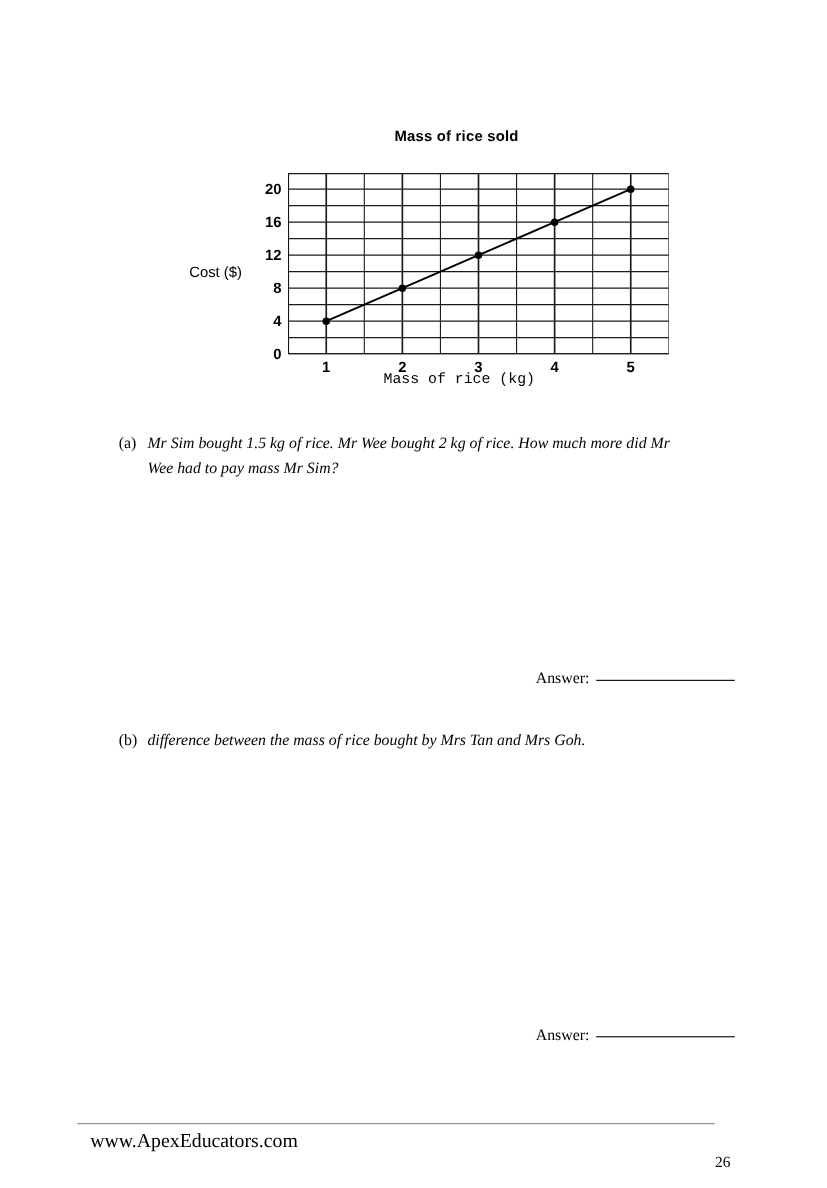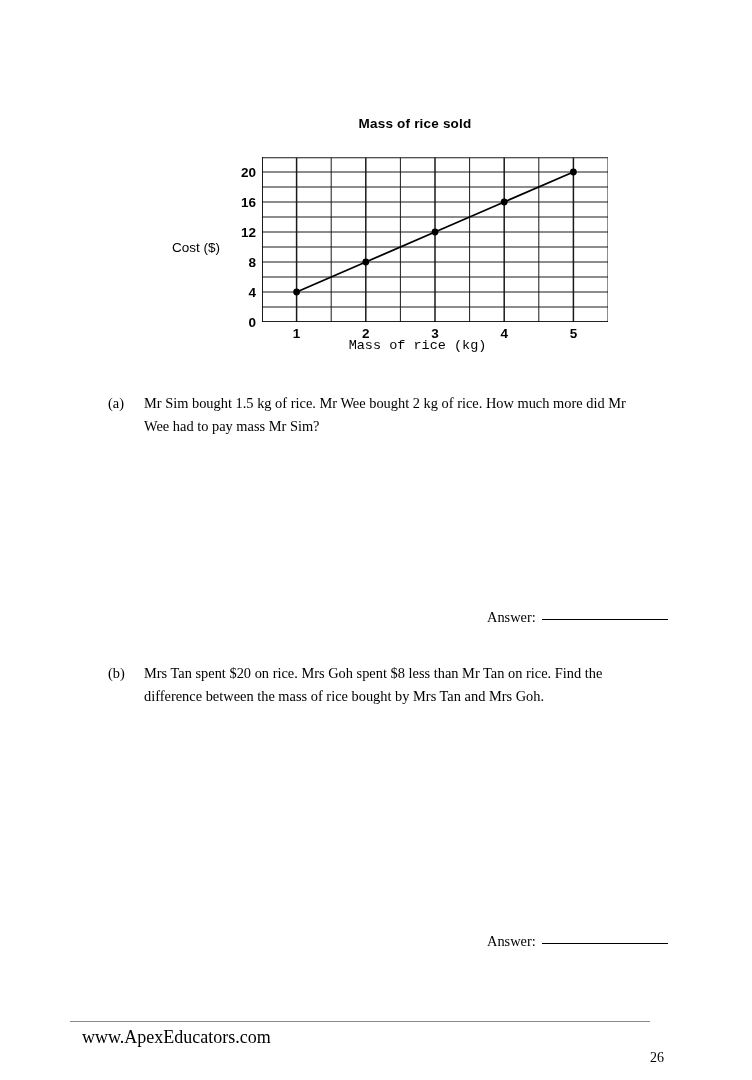--- a/index.html
+++ b/index.html
@@ -123,22 +123,23 @@
     width: 562px;
     font-size: 14.4px;
     line-height: 1.62;
   }
   .part .marker {
     position: absolute;
     left: 0;
     top: 0;
   }
   .part .body {
-    margin-left: 36px;
+    margin-left: 26px;
     text-align: justify;
+    font-style: italic;
   }
   .part .body .line2 { text-align: left; }
   #part-a { top: 392px; }
   #part-b { top: 662px; }
 
   .answer {
     position: absolute;
     left: 487px;
     font-size: 14.4px;
     white-space: nowrap;
@@ -255,21 +256,20 @@
     </div>
   </div>
 
   <div class="answer" id="answer-a">
     <span>Answer:</span><span class="rule"></span>
   </div>
 
   <div class="part" id="part-b">
     <span class="marker">(b)</span>
     <div class="body">
-      <div>Mrs Tan spent $20 on rice. Mrs Goh spent $8 less than Mr Tan on rice. Find the</div>
       <div class="line2">difference between the mass of rice bought by Mrs Tan and Mrs Goh.</div>
     </div>
   </div>
 
   <div class="answer" id="answer-b">
     <span>Answer:</span><span class="rule"></span>
   </div>
 
   <div class="footer-rule"></div>
   <div class="footer-url">www.ApexEducators.com</div>

